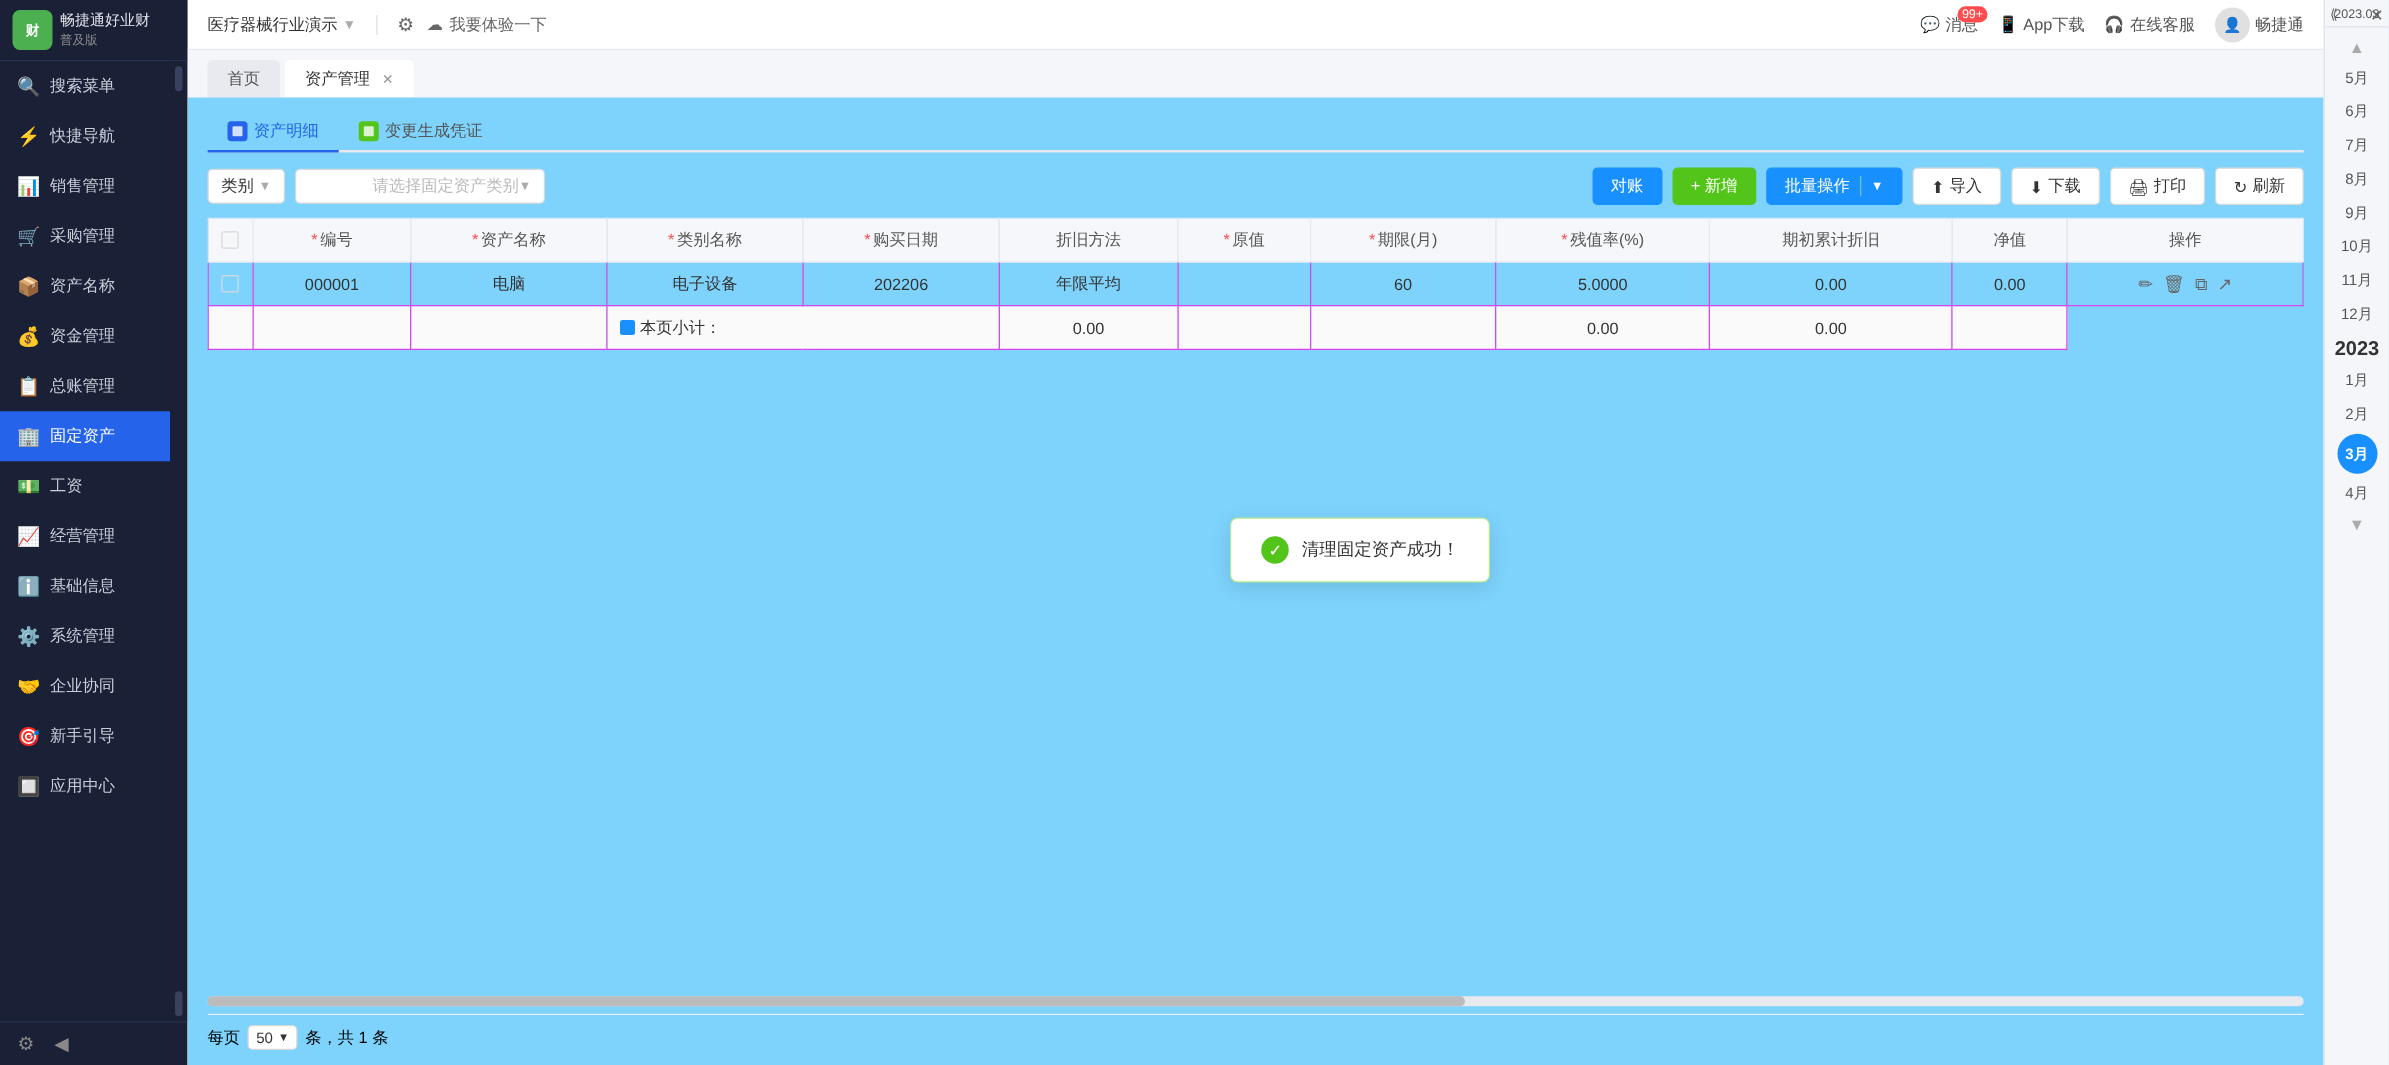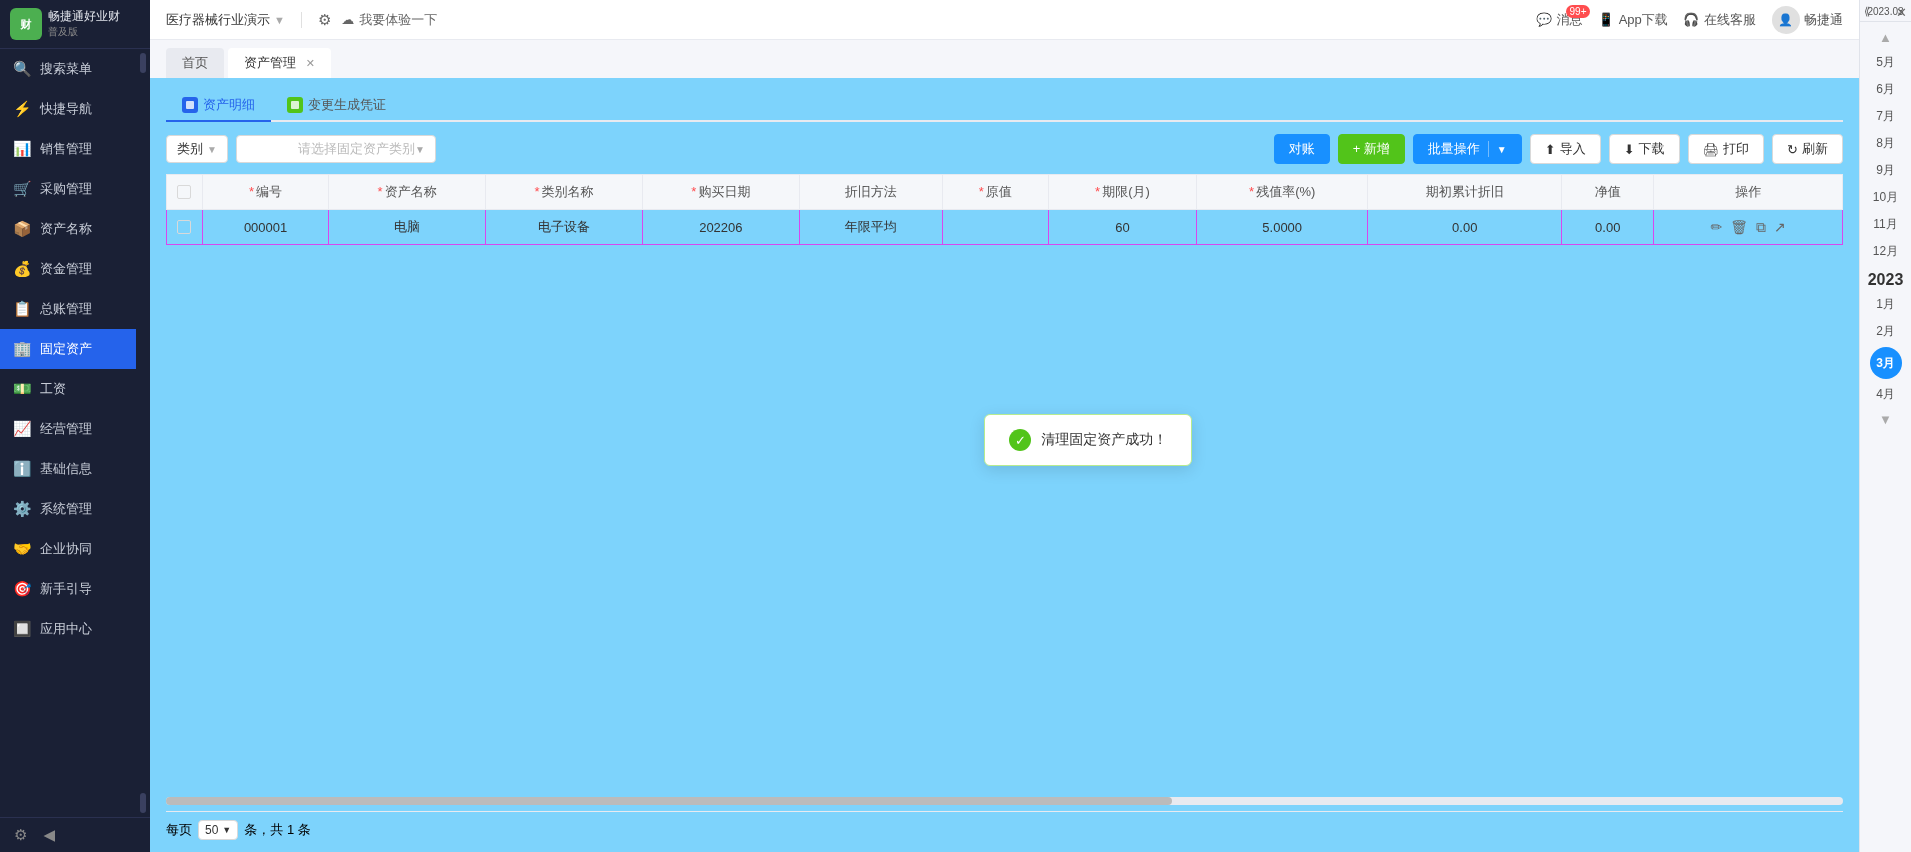--- a/index.html
+++ b/index.html
@@ -770,20 +770,37 @@
                 <td><span>0.00</span></td>
                 <td>
                   <div class="row-actions">
                     <span class="row-action-btn" title="编辑">✏</span>
                     <span class="row-action-btn" title="删除">🗑</span>
                     <span class="row-action-btn" title="复制">⧉</span>
                     <span class="row-action-btn" title="更多">↗</span>
                   </div>
                 </td>
               </tr>
+              <tr class="subtotal-row">
+                <td></td>
+                <td></td>
+                <td></td>
+                <td colspan="2">
+                  <span style="display:flex;align-items:center;gap:4px;">
+                    <span style="width:12px;height:12px;background:#1890ff;border-radius:2px;display:inline-block;vertical-align:middle;"></span>
+                    <span>本页小计：</span>
+                  </span>
+                </td>
+                <td><span>0.00</span></td>
+                <td></td>
+                <td></td>
+                <td><span>0.00</span></td>
+                <td><span>0.00</span></td>
+                <td></td>
+              </tr>
             </tbody>
           </table>
         </div>
 
         <div class="toast-overlay" style="top:40%;left:55%;">
           <div class="toast">
             <div class="toast-check">✓</div>
             <span>清理固定资产成功！</span>
           </div>
         </div>

